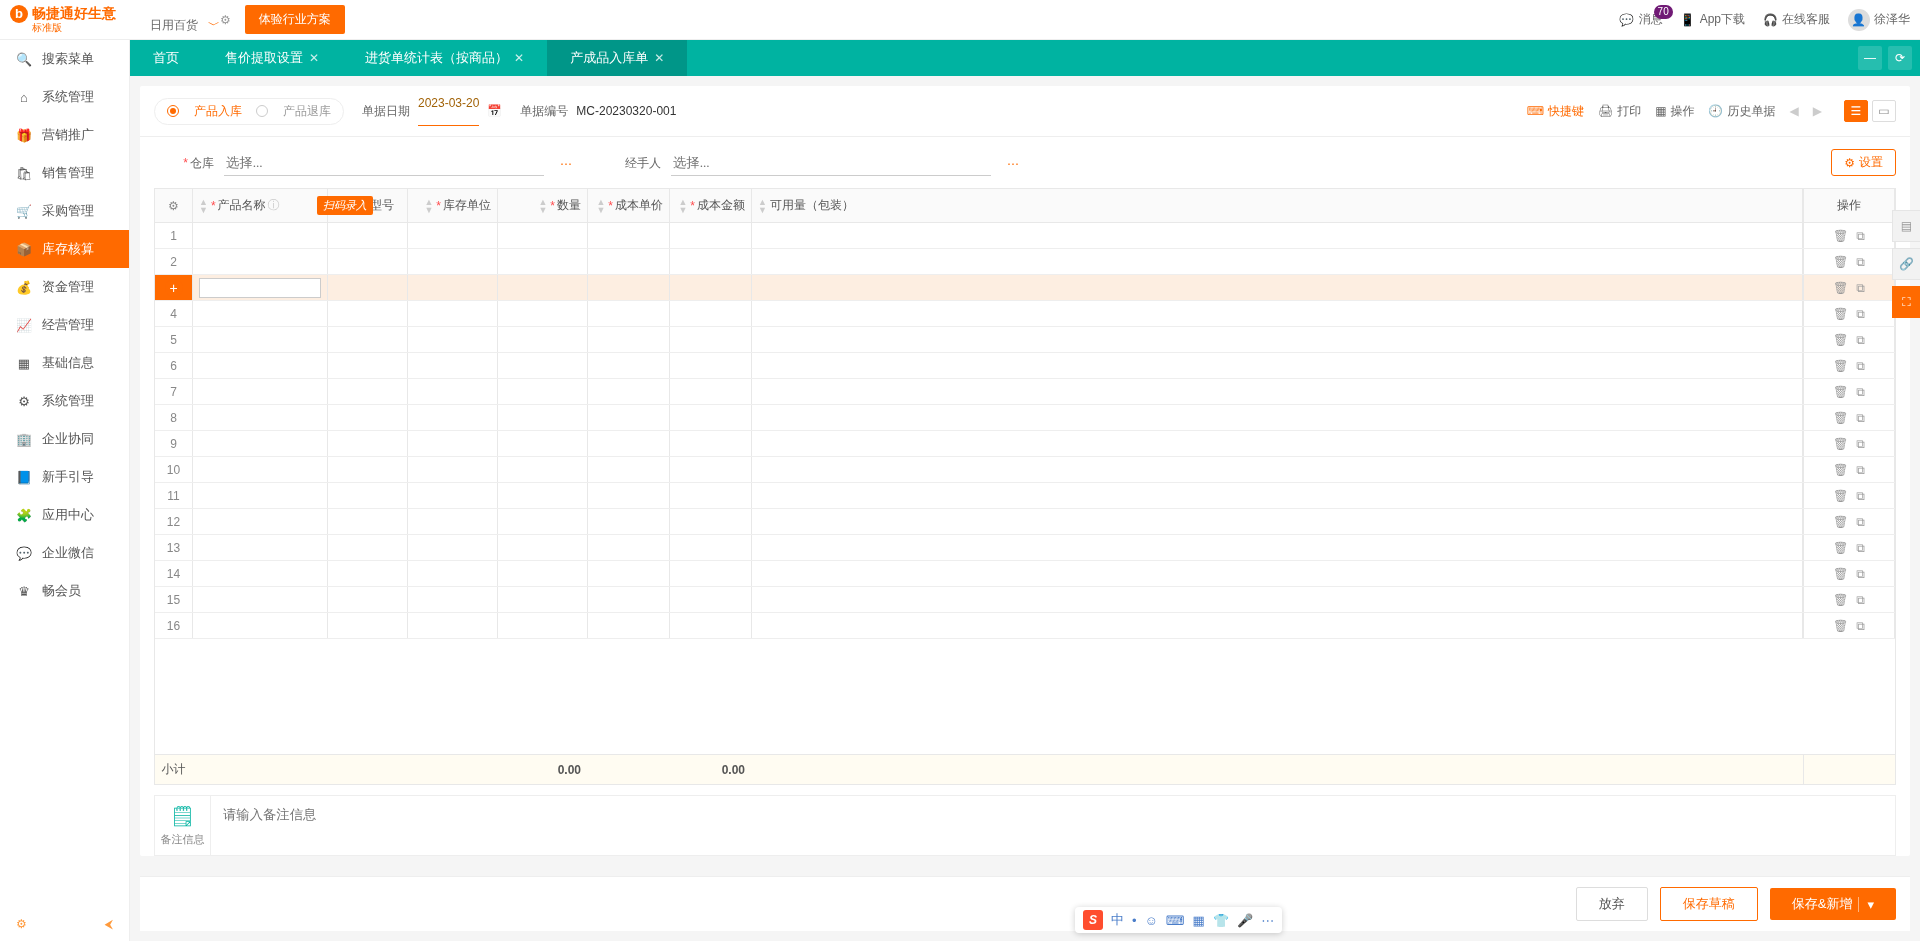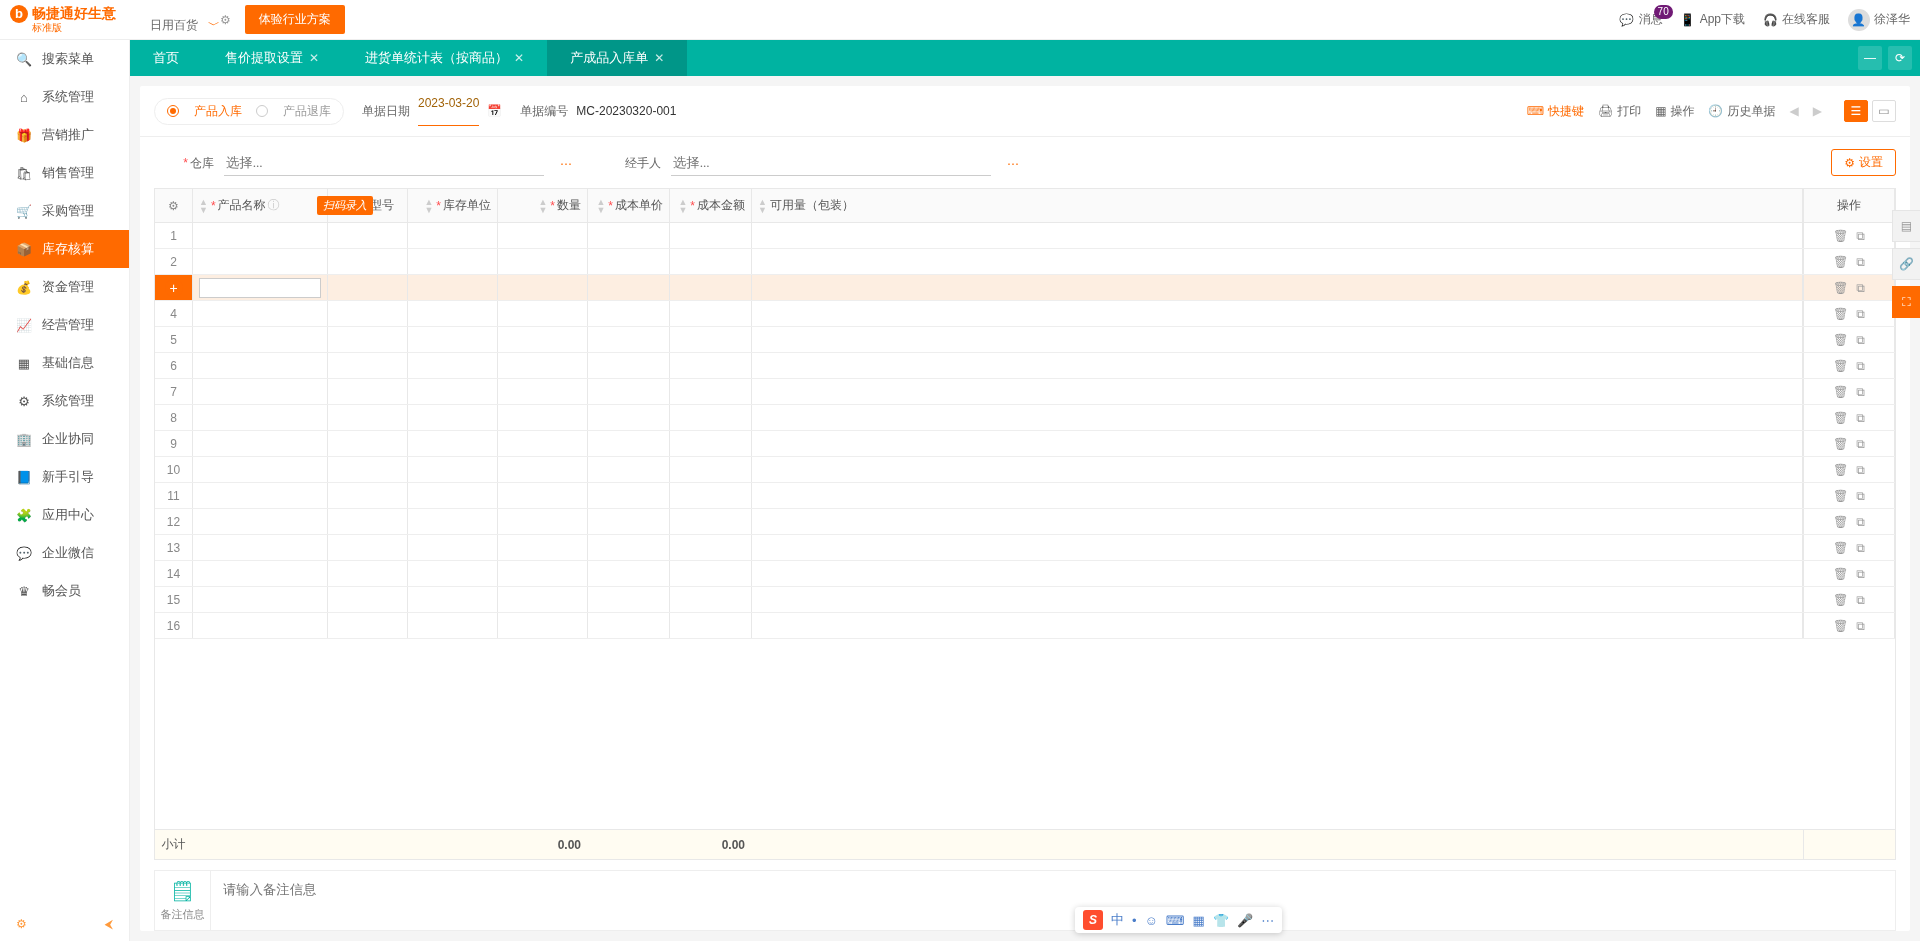--- a/index.html
+++ b/index.html
@@ -633,20 +633,28 @@
 
         <div class="remark-wrap">
           <div class="remark-left">
             <span class="ricon">🗒</span>
             <span class="rlabel">备注信息</span>
           </div>
           <textarea class="remark-input" placeholder="请输入备注信息" style=""></textarea>
         </div>
       </div>
 
+      <div class="actionbar">
+        <button class="btn-outline">放弃</button>
+        <button class="btn-outline orange">保存草稿</button>
+        <button class="btn-primary">
+          <span>保存&amp;新增</span>
+          <span class="caret">▾</span>
+        </button>
+      </div>
     </div>
   </div>
 </div>
 
 <div class="imebar">
   <span class="ime-s">S</span>
   <span class="ime-item">中</span>
   <span class="ime-item">•</span>
   <span class="ime-item">☺</span>
   <span class="ime-item">⌨</span>

